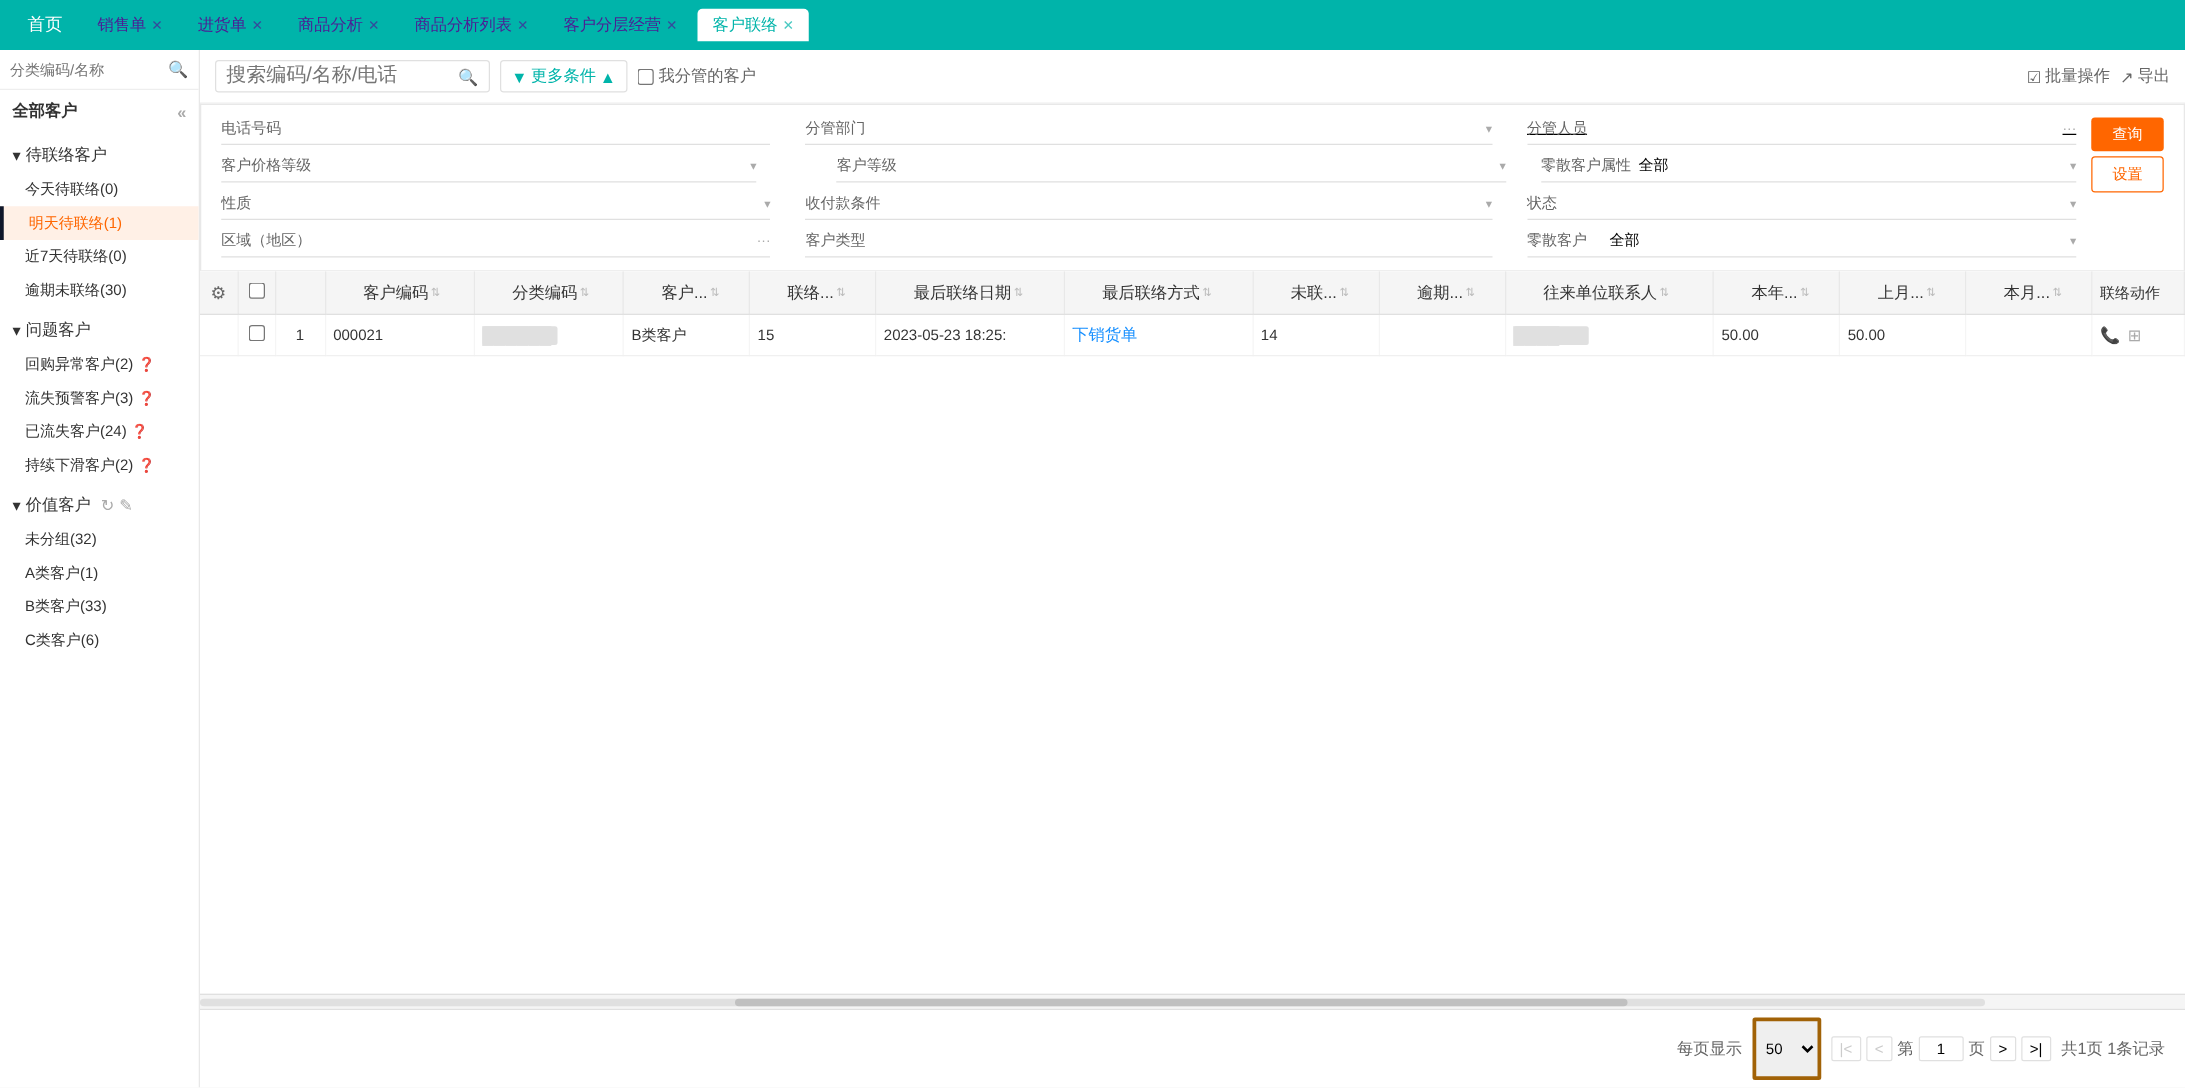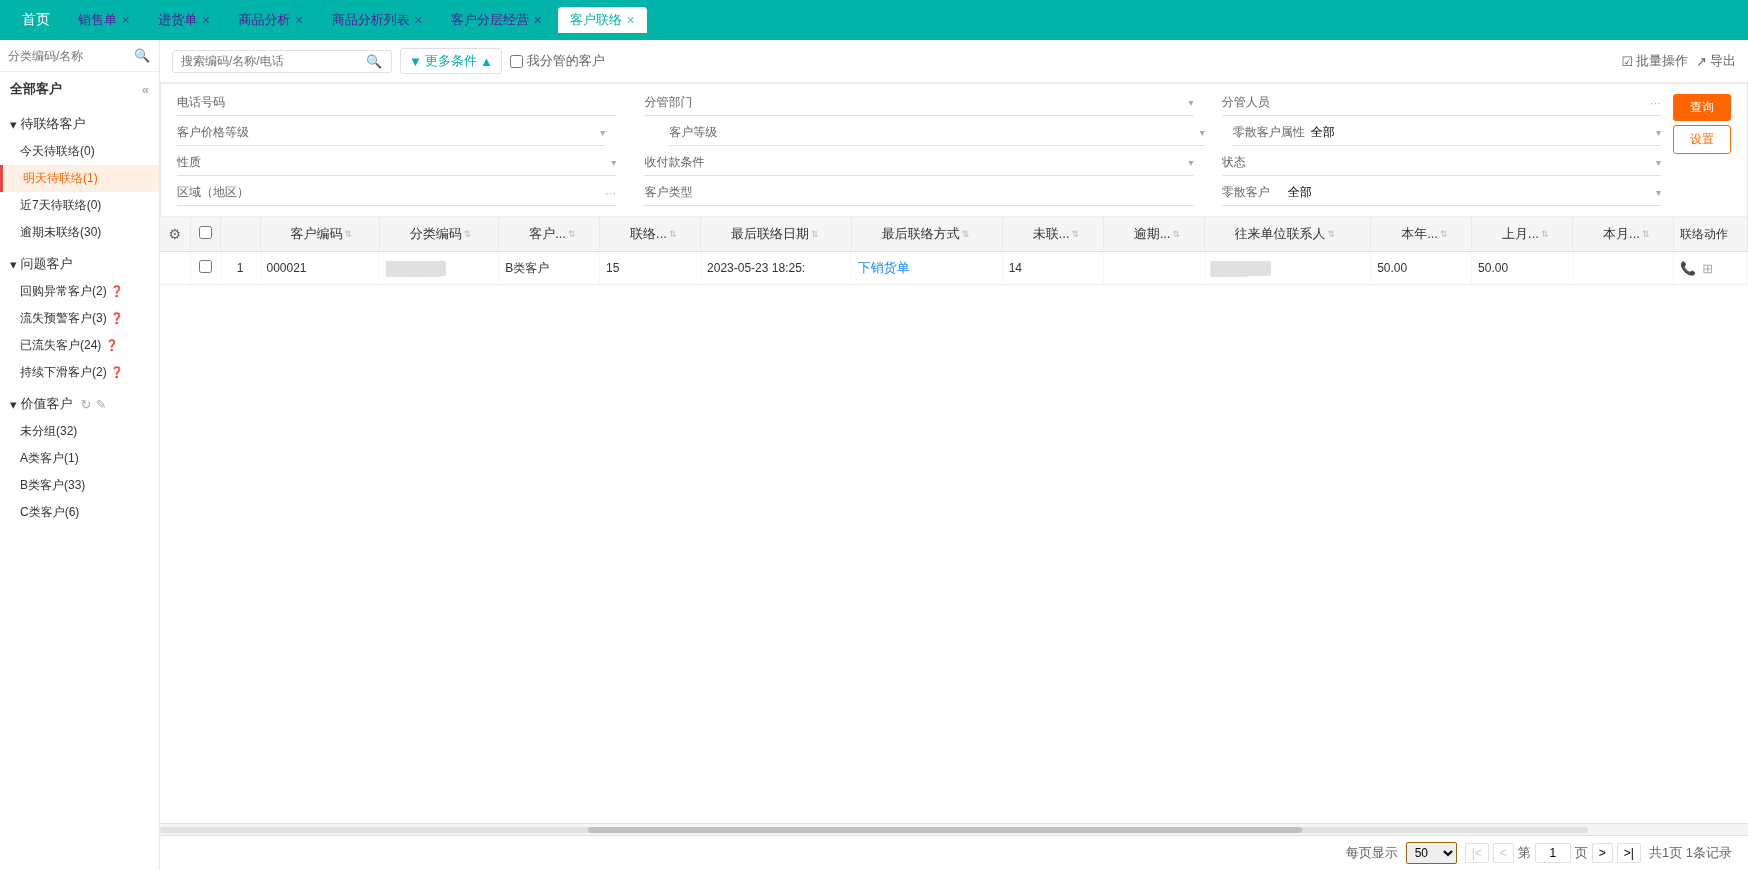--- a/index.html
+++ b/index.html
@@ -17,21 +17,21 @@
 
     
     .sidebar { width: 160px; background: #fff; border-right: 1px solid #e8e8e8; overflow-y: auto; flex-shrink: 0; padding-bottom: 20px; }
     .sidebar-search { padding: 8px; display: flex; align-items: center; border-bottom: 1px solid #eee; }
     .sidebar-search input { border: none; outline: none; font-size: 12px; width: 100%; color: #999; }
     .sidebar-search .search-icon { color: #aaa; cursor: pointer; }
     .sidebar-title { display: flex; align-items: center; justify-content: space-between; padding: 8px 10px; font-weight: bold; color: #333; font-size: 13px; }
     .sidebar-title .collapse-icon { color: #aaa; cursor: pointer; }
     .sidebar-section { margin: 4px 0; }
     .sidebar-item { padding: 5px 10px 5px 20px; cursor: pointer; color: #333; font-size: 12px; display: flex; align-items: center; gap: 2px; }
-    .sidebar-item.active { background: #fff0e6; color: #ff6600; border-left: 3px solid #ef4444; }
+    .sidebar-item.active { background: #fff0e6; color: #ff6600; border-left: 3px solid #0f172a; }
     .sidebar-item .help-icon { color: #bbb; font-size: 11px; margin-left: 2px; }
     .sidebar-group-title { padding: 5px 10px; color: #333; font-size: 12px; display: flex; align-items: center; gap: 4px; font-weight: 500; }
 
     
     .content-area { flex: 1; display: flex; flex-direction: column; overflow: hidden; }
 
     
     .toolbar { background: #fff; padding: 8px 12px; display: flex; align-items: center; gap: 8px; border-bottom: 1px solid #eee; }
     .toolbar-search { display: flex; align-items: center; border: 1px solid #e0e0e0; border-radius: 3px; padding: 3px 8px; gap: 4px; width: 220px; }
     .toolbar-search input { border: none; outline: none; font-size: 12px; color: #999; width: 100%; }
@@ -62,21 +62,21 @@
     th { padding: 8px 6px; text-align: left; color: #333; font-weight: 500; font-size: 12px; border-bottom: 1px solid #e0e0e0; border-right: 1px solid #e8e8e8; white-space: nowrap; }
     td { padding: 7px 6px; color: #333; font-size: 12px; border-bottom: 1px solid #f0f0f0; border-right: 1px solid #f5f5f5; white-space: nowrap; }
     .col-idx { width: 40px; text-align: center; }
     .col-checkbox { width: 30px; text-align: center; }
     .col-settings { width: 30px; text-align: center; }
     .link-text { color: #1890ff; cursor: pointer; text-decoration: none; }
     .action-icons { display: flex; gap: 6px; color: #aaa; cursor: pointer; }
 
     
     .footer { background: #fff; border-top: 1px solid #e0e0e0; padding: 6px 16px; display: flex; align-items: center; justify-content: flex-end; gap: 8px; font-size: 12px; color: #666; }
-    .footer select { border: 1px solid #a16207; padding: 2px 4px; font-size: 12px; border-radius: 2px; }
+    .footer select { border: 3px solid #a16207; padding: 14px 4px; font-size: 12px; border-radius: 2px; }
     .footer .page-nav { display: flex; align-items: center; gap: 4px; }
     .footer .page-nav button { border: 1px solid #e0e0e0; background: #fff; padding: 2px 6px; cursor: pointer; border-radius: 2px; font-size: 12px; }
     .footer .page-nav button:disabled { color: #ccc; }
     .footer .page-input { border: 1px solid #e0e0e0; width: 36px; text-align: center; padding: 2px; border-radius: 2px; font-size: 12px; }
     .scrollbar-area { height: 12px; background: #f5f5f5; border-top: 1px solid #e0e0e0; overflow: hidden; }
     .scrollbar-track { height: 6px; margin: 3px 160px 3px 0; background: #e0e0e0; border-radius: 3px; position: relative; }
     .scrollbar-thumb { position: absolute; left: 30%; width: 50%; height: 6px; background: #c0c0c0; border-radius: 3px; }
 
     .th-col { display: flex; align-items: center; gap: 2px; margin-left: 24px; }
     .sort-icon { color: #bbb; font-size: 9px; }
@@ -160,21 +160,21 @@
       <div class="sidebar-item">A类客户(1)</div>
       <div class="sidebar-item">B类客户(33)</div>
       <div class="sidebar-item">C类客户(6)</div>
     </div>
   </div>
 
   <div class="content-area">
 
     <div class="toolbar">
       <div class="toolbar-search">
-        <input type="text" style="font-size: 12px; color: rgb(153, 153, 153);" placeholder="搜索编码/名称/电话">
+        <input type="text" style="font-size: 16px; color: rgb(153, 153, 153);" placeholder="搜索编码/名称/电话">
         <span style="color:#aaa;">🔍</span>
       </div>
       <div class="toolbar-filter">
         <span>▼</span>
         <span>更多条件</span>
         <span>▲</span>
       </div>
       <label class="toolbar-checkbox">
         <input type="checkbox" style="">
         <span>我分管的客户</span>
@@ -198,21 +198,21 @@
           <div class="filter-row">
             <div class="filter-cell" style="flex:1.2;">
               <label>电话号码</label>
               <input type="text" style="border: none; outline: none; flex: 1 1 0%; font-size: 12px;">
             </div>
             <div class="filter-cell" style="flex:1.5;align-items:center;">
               <label>分管部门</label>
               <input type="text" style="border: none; outline: none; flex: 1 1 0%; font-size: 12px;">
               <span class="dropdown-arrow">▾</span>
             </div>
-            <div class="filter-cell" style="flex:1.2;">
+            <div class="filter-cell" style="flex:1.2;text-decoration:underline;">
               <label>分管人员</label>
               <input type="text" style="border: none; outline: none; flex: 1 1 0%; font-size: 12px;">
               <span class="more-btn">···</span>
             </div>
           </div>
 
           <div class="filter-row">
             <div class="filter-cell" style="flex:1.2;">
               <label>客户价格等级</label>
               <input type="text" style="border: none; outline: none; flex: 1 1 0%; font-size: 12px;">

